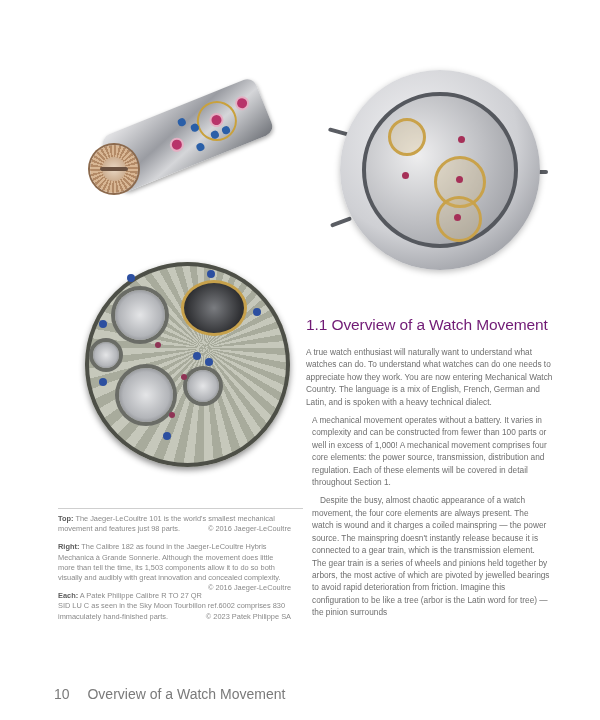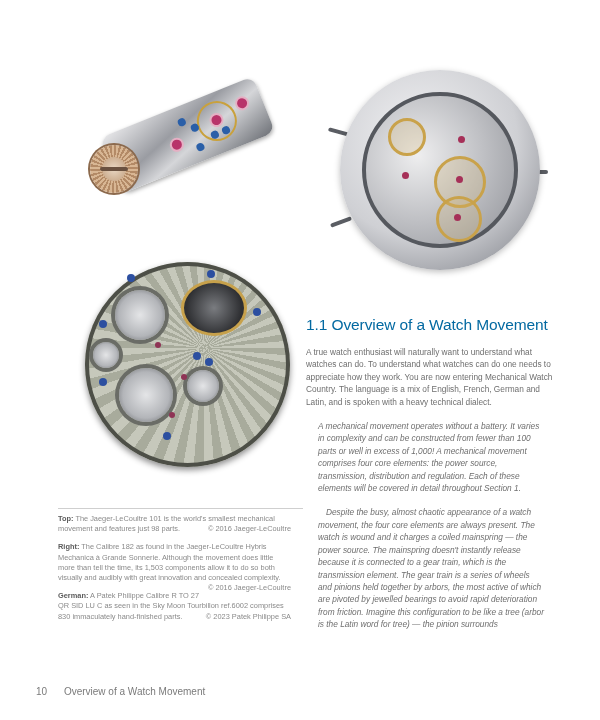--- a/index.html
+++ b/index.html
@@ -61,28 +61,28 @@
 
   
   .caption-rule { position: absolute; left: 58px; top: 508px; width: 245px; height: 1px; background: #cfcfcf; }
   .captions { position: absolute; left: 58px; top: 514px; width: 245px; font-size: 7.4px; line-height: 10.2px; color: #8a8a8a; }
   .caption { margin: 0 12px 8px 0; }
   .caption b { color: #5c5c5c; font-weight: bold; }
   .credit-inline { float: right; }
 
   
   .article { position: absolute; left: 306px; top: 316px; width: 250px; }
-  .section-title { font-size: 15.5px; color: #0369a1; margin: 0 0 12px 0; font-weight: normal; letter-spacing: -0.1px; }
+  .section-title { font-size: 15.5px; color: #701a75; margin: 0 0 12px 0; font-weight: normal; letter-spacing: -0.1px; }
   .intro, .body-text { font-size: 8.3px; line-height: 12.4px; color: #6f6f6f; margin: 0; }
   .subhead { font-size: 8.4px; font-weight: bold; color: #3f3f3f; margin: 12px 0 1px 0; }
-  .body-text p { margin: 12px; font-style: italic; }
+  .body-text p { margin: 6px; }
   .body-text p.indent { text-indent: 8px; }
 
   
-  .footer { position: absolute; left: 36px; top: 686px; font-size: 10px; color: #7a7a7a; }
+  .footer { position: absolute; left: 54px; top: 686px; font-size: 14px; color: #7a7a7a; }
   .footer .page-num { margin-right: 14px; }
 </style>
 </head>
 <body>
 
 <div class="photo photo-101" title="Jaeger-LeCoultre 101 movement">
   <div class="bar">
     <div class="balance" style="left:95px; top:8px;"></div>
     <div class="ruby" style="left:62px; top:28px;"></div>
     <div class="ruby" style="left:108px; top:20px;"></div>
@@ -139,21 +139,21 @@
     <b>Top:</b>
     <span>The Jaeger-LeCoultre 101 is the world's smallest mechanical movement and features just 98 parts.</span>
     <span class="credit-inline">© 2016 Jaeger-LeCoultre</span>
   </p>
   <p class="caption">
     <b>Right:</b>
     <span>The Calibre 182 as found in the Jaeger-LeCoultre Hybris Mechanica à Grande Sonnerie. Although the movement does little more than tell the time, its 1,503 components allow it to do so both visually and audibly with great innovation and concealed complexity.</span>
     <span class="credit-inline">© 2016 Jaeger-LeCoultre</span>
   </p>
   <p class="caption">
-    <b>German:</b>
+    <b>Each:</b>
     <span>A Patek Philippe Calibre R TO 27 QR SID LU C as seen in the Sky Moon Tourbillon ref.6002 comprises 830 immaculately hand-finished parts.</span>
     <span class="credit-inline">© 2023 Patek Philippe SA</span>
   </p>
 </div>
 
 <div class="article">
   <h1 class="section-title">1.1 Overview of a Watch Movement</h1>
   <p class="intro">A true watch enthusiast will naturally want to understand what watches can do. To understand what watches can do one needs to appreciate how they work. You are now entering Mechanical Watch Country. The language is a mix of English, French, German and Latin, and is spoken with a heavy technical dialect.</p>
   <div class="body-text">
     <p>A mechanical movement operates without a battery. It varies in complexity and can be constructed from fewer than 100 parts or well in excess of 1,000! A mechanical movement comprises four core elements: the power source, transmission, distribution and regulation. Each of these elements will be covered in detail throughout Section 1.</p>

